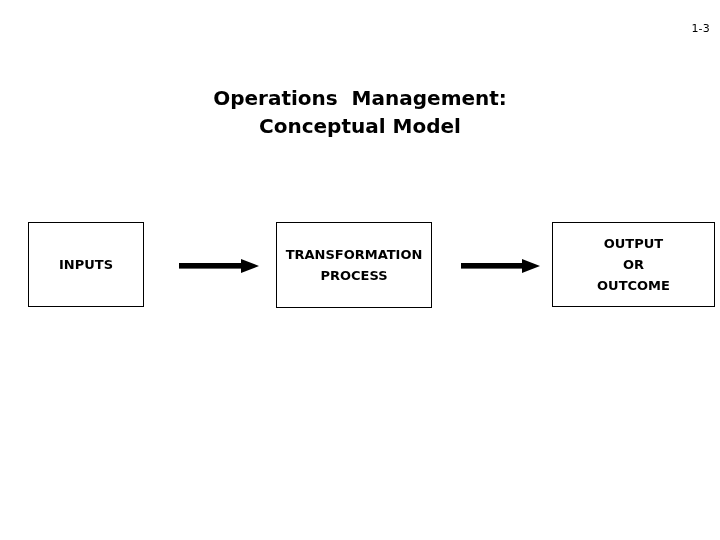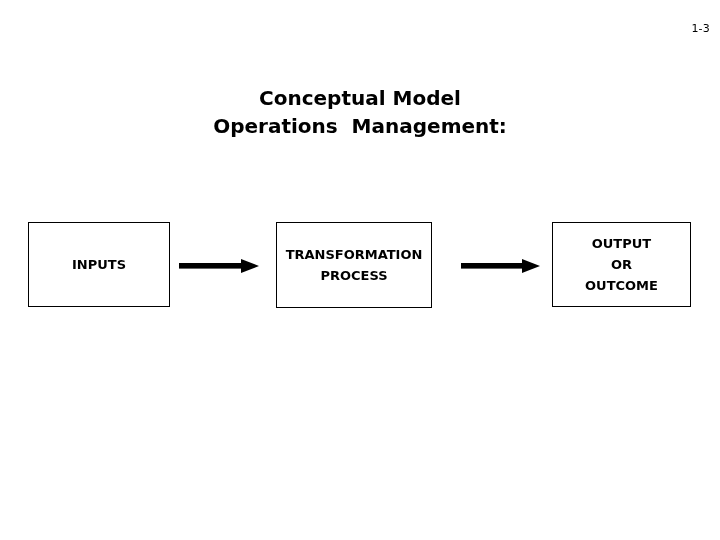--- a/index.html
+++ b/index.html
@@ -71,33 +71,33 @@
     display: block;
     font-size: 13px;
     line-height: 21px;
     font-weight: bold;
     color: #000000;
     white-space: pre-line;
   }
   #box-inputs {
     left: 28px;
     top: 222px;
-    width: 142px;
+    width: 116px;
     height: 85px;
   }
   #box-transformation {
     left: 276px;
     top: 222px;
     width: 156px;
     height: 86px;
   }
   #box-output {
     left: 552px;
     top: 222px;
-    width: 139px;
+    width: 163px;
     height: 85px;
   }
   .arrow {
     position: absolute;
     height: 16px;
     display: block;
   }
   #arrow-1 {
     left: 179px;
     top: 258px;
@@ -115,22 +115,22 @@
   }
 </style>
 </head>
 <body>
 
 <div class="slide">
 
   <div class="page-marker">1-3</div>
 
   <div class="slide-title">
+    <span class="title-line">Operations  Management:</span>
     <span class="title-line">Conceptual Model</span>
-    <span class="title-line">Operations  Management:</span>
   </div>
 
   <div class="flow">
 
     <div class="node-box" id="box-inputs">
       <span class="node-label">INPUTS</span>
     </div>
 
     <div class="arrow" id="arrow-1">
       <svg viewBox="0 0 80 16" preserveAspectRatio="none">

